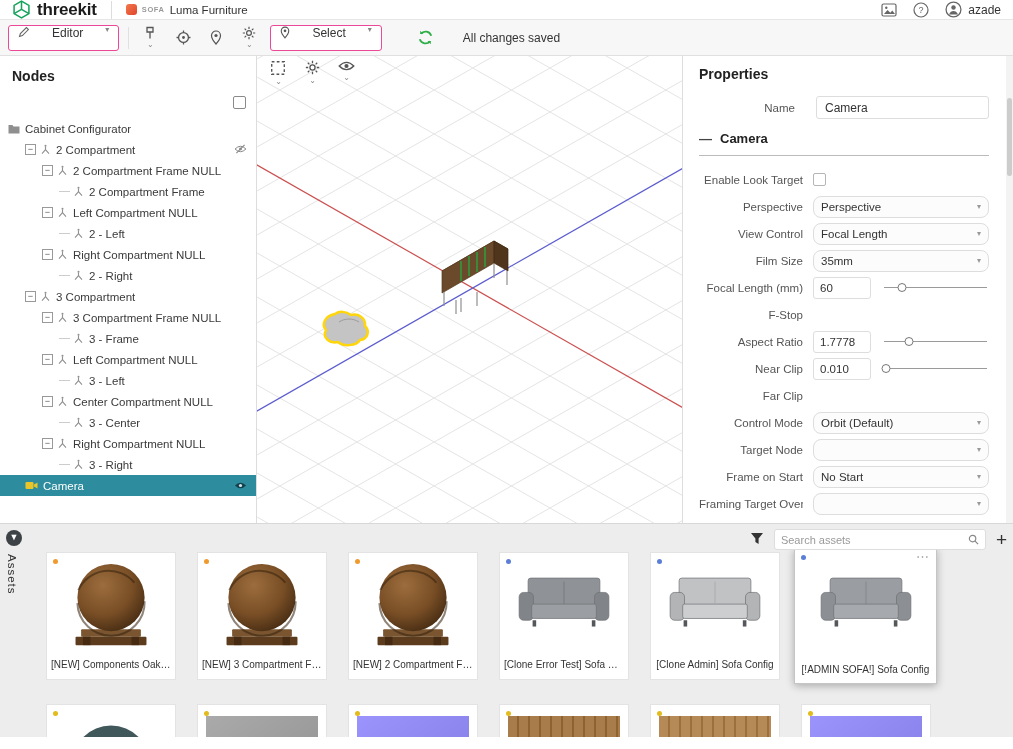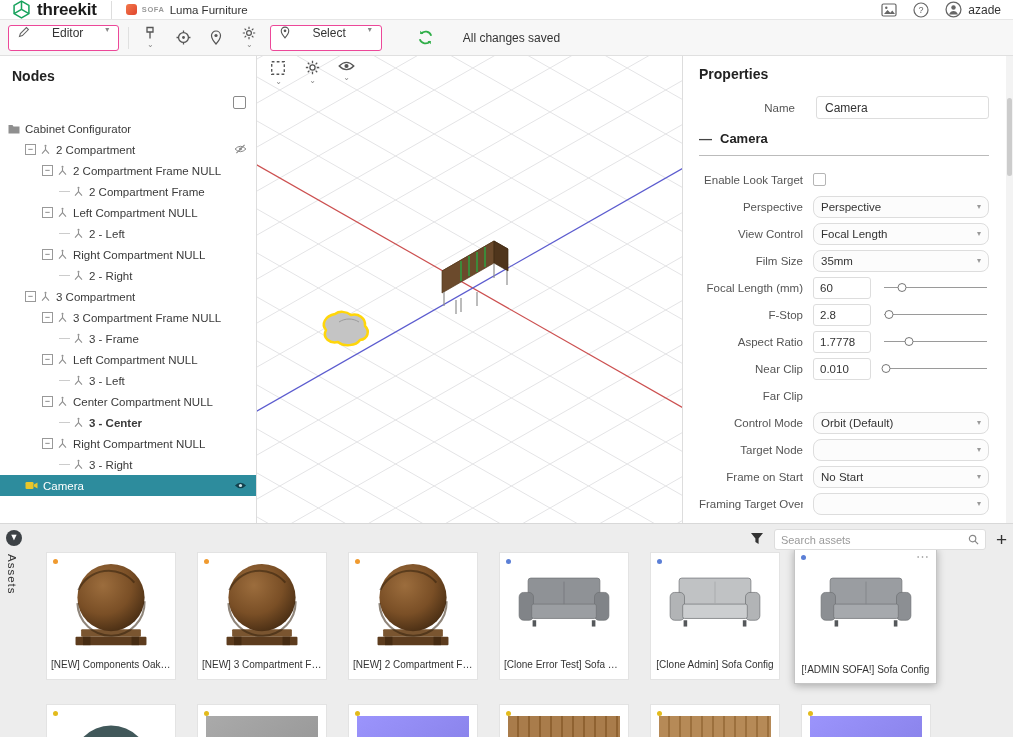--- a/index.html
+++ b/index.html
@@ -338,21 +338,21 @@
         <div class="tree-row" style="padding-left: 42px;">
           <span class="expander">−</span>
           <span class="node-icon">
             <svg width="11" height="11" viewBox="0 0 12 12">
               <circle cx="6" cy="1.8" r="1.1" fill="#8f8f8f"></circle>
               <path d="M6 2.8v3.4M6 6.2L2.2 10.4M6 6.2l3.8 4.2" fill="none" stroke="#8f8f8f" stroke-width="1.2"></path>
             </svg>
           </span>
           <span class="tree-label">Center Compartment NULL</span>
         </div>
-        <div class="tree-row" style="padding-left: 59px; font-weight: bold;">
+        <div class="tree-row" style="padding-left: 59px;">
           <span class="stub"></span>
           <span class="node-icon">
             <svg width="11" height="11" viewBox="0 0 12 12">
               <circle cx="6" cy="1.8" r="1.1" fill="#8f8f8f"></circle>
               <path d="M6 2.8v3.4M6 6.2L2.2 10.4M6 6.2l3.8 4.2" fill="none" stroke="#8f8f8f" stroke-width="1.2"></path>
             </svg>
           </span>
           <span class="tree-label">3 - Center</span>
         </div>
         <div class="tree-row" style="padding-left: 42px;">
@@ -518,27 +518,20 @@
           <div class="prop-control">
             <div class="numbox">60</div>
             <div class="slider">
               <div class="slider-track"></div>
               <div class="slider-knob" style="left: 17%;"></div>
             </div>
           </div>
         </div>
         <div class="prop-row">
           <div class="prop-label">F-Stop</div>
-          <div class="prop-control">
-            <div class="numbox">2.8</div>
-            <div class="slider">
-              <div class="slider-track"></div>
-              <div class="slider-knob" style="left: 5%;"></div>
-            </div>
-          </div>
         </div>
         <div class="prop-row">
           <div class="prop-label">Aspect Ratio</div>
           <div class="prop-control">
             <div class="numbox">1.7778</div>
             <div class="slider">
               <div class="slider-track"></div>
               <div class="slider-knob" style="left: 24%;"></div>
             </div>
           </div>

